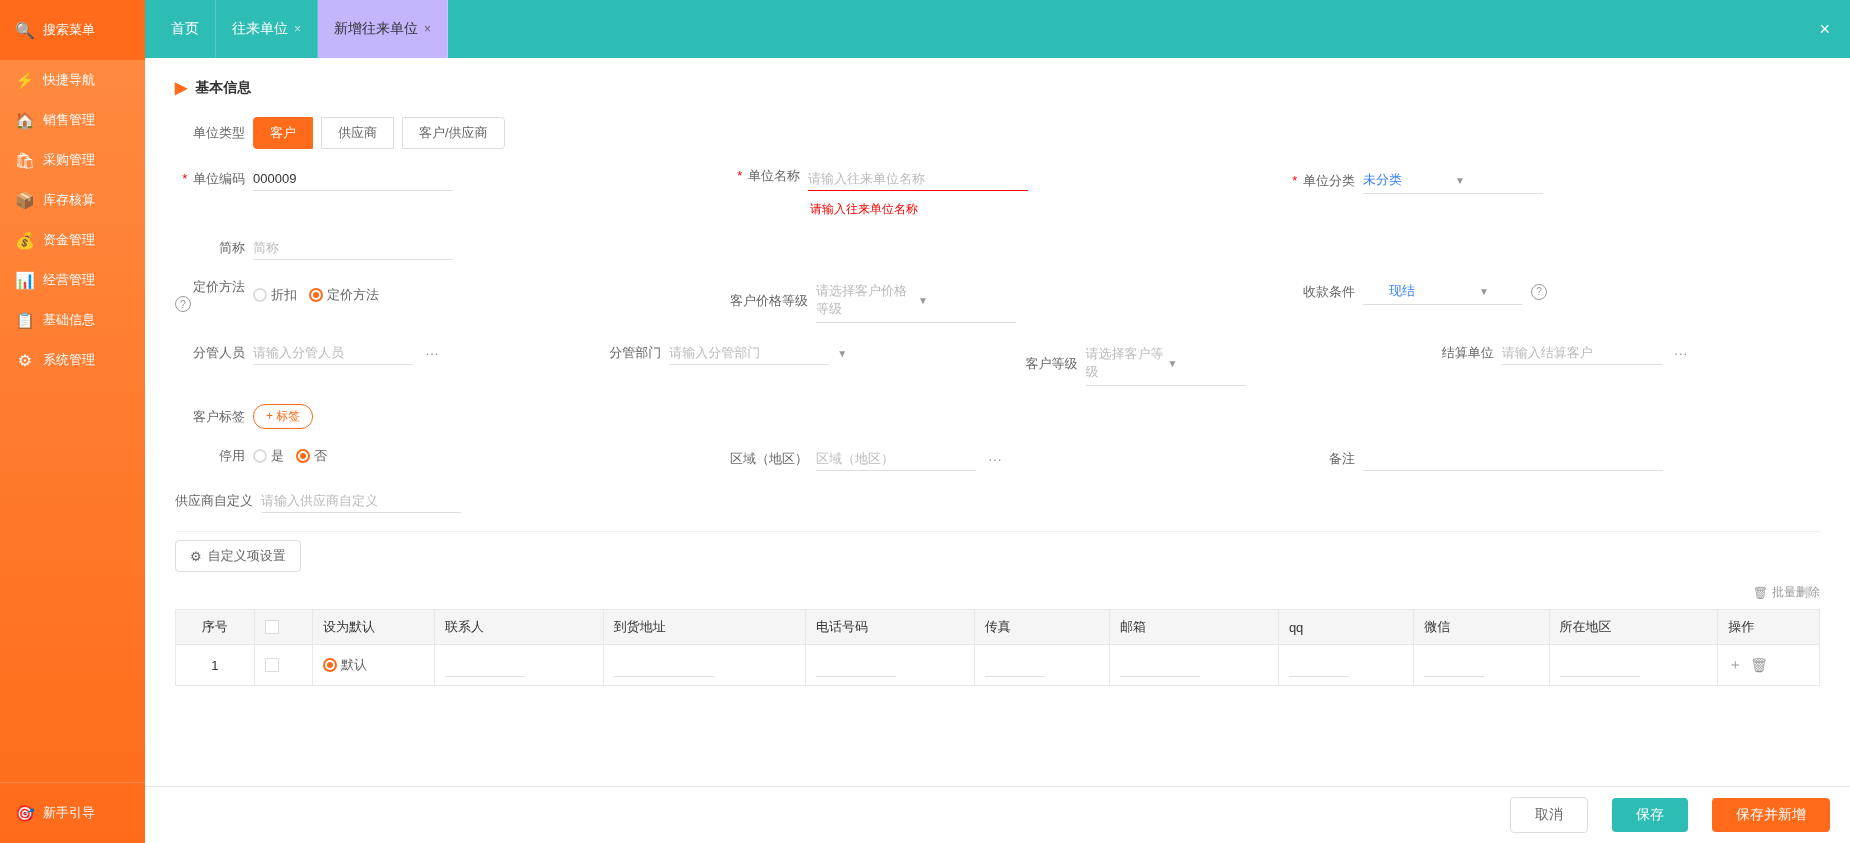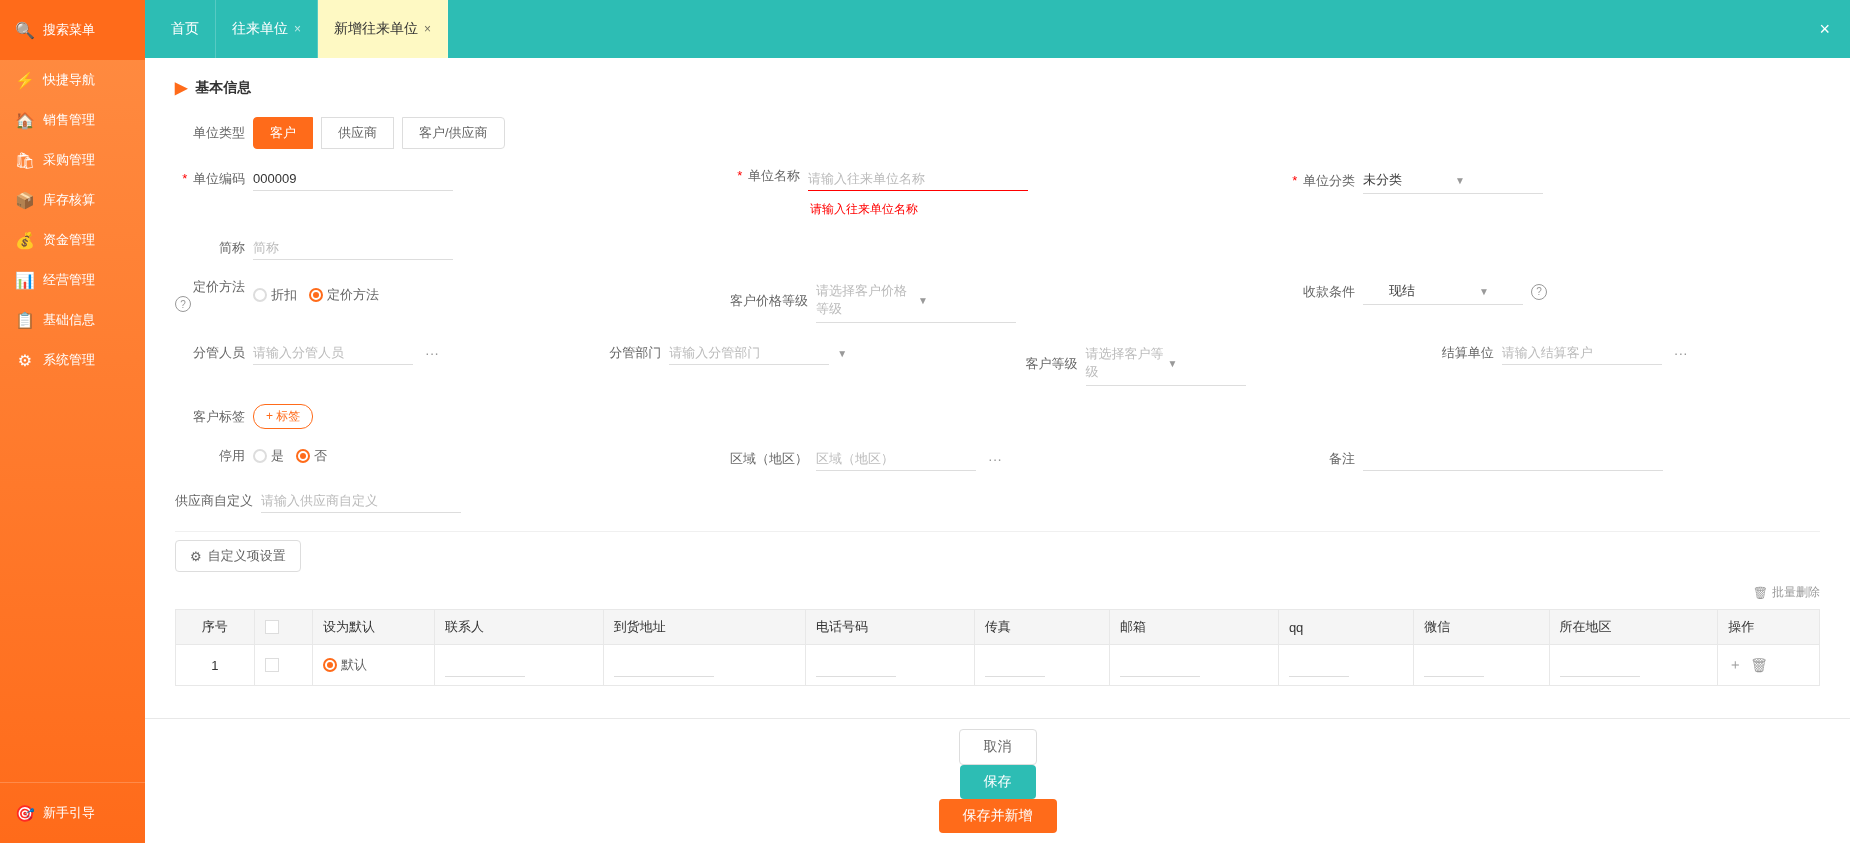--- a/index.html
+++ b/index.html
@@ -65,21 +65,21 @@
       display: flex;
       align-items: center;
       padding: 0 16px;
       color: white;
       cursor: pointer;
       font-size: 14px;
       gap: 6px;
       border-right: 1px solid rgba(255,255,255,0.2);
     }
     .tab.active {
-      background: #fef9c3;
+      background: #c4b5fd;
       color: #333;
     }
     .tab-close {
       font-size: 12px;
       opacity: 0.7;
       cursor: pointer;
     }
     .tabbar-close {
       color: white;
       font-size: 18px;
@@ -174,21 +174,21 @@
     
     .form-select {
       display: flex;
       align-items: center;
       gap: 4px;
       border-bottom: 1px solid #ddd;
       padding: 4px 0;
       cursor: pointer;
       min-width: 120px;
     }
-    .form-select span { color: #404040; font-size: 13px; flex: 1; }
+    .form-select span { color: #3b82f6; font-size: 13px; flex: 1; }
     .form-select .arrow { color: #999; font-size: 10px; }
     .form-select .placeholder { color: #bbb; }
 
     
     .radio-group {
       display: flex;
       align-items: center;
       gap: 12px;
     }
     .radio-item {
@@ -290,23 +290,22 @@
     }
     .data-table .center { text-align: center; }
 
     
     .bottom-bar {
       background: white;
       border-top: 1px solid #e8e8e8;
       padding: 10px 20px;
       display: flex;
       justify-content: flex-end;
-      gap: 0;
-      align-items: center;
-      flex-direction: column;
+      gap: 24px;
+      align-items: center;
     }
     .btn {
       padding: 8px 24px;
       border-radius: 4px;
       cursor: pointer;
       font-size: 14px;
       border: none;
     }
     .btn-default {
       border: 1px solid #ddd;

